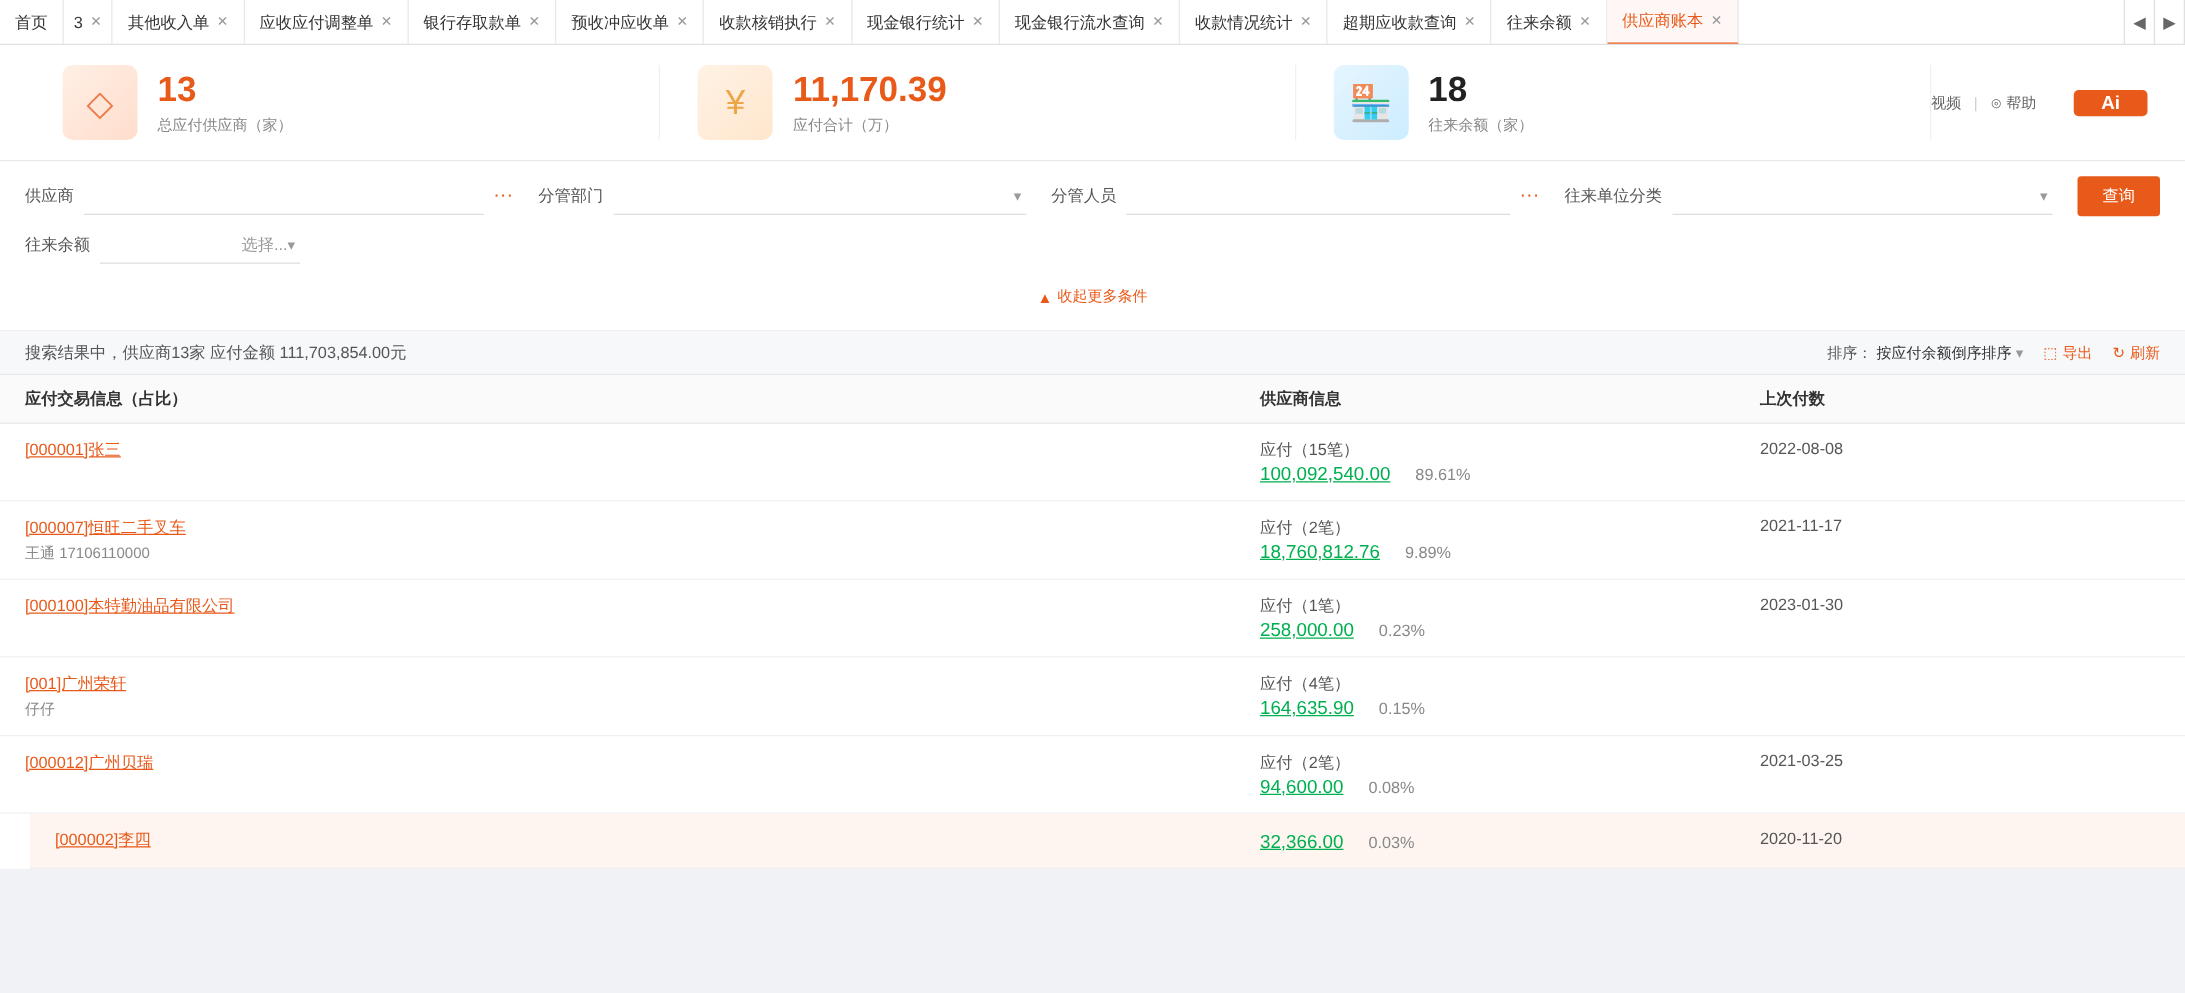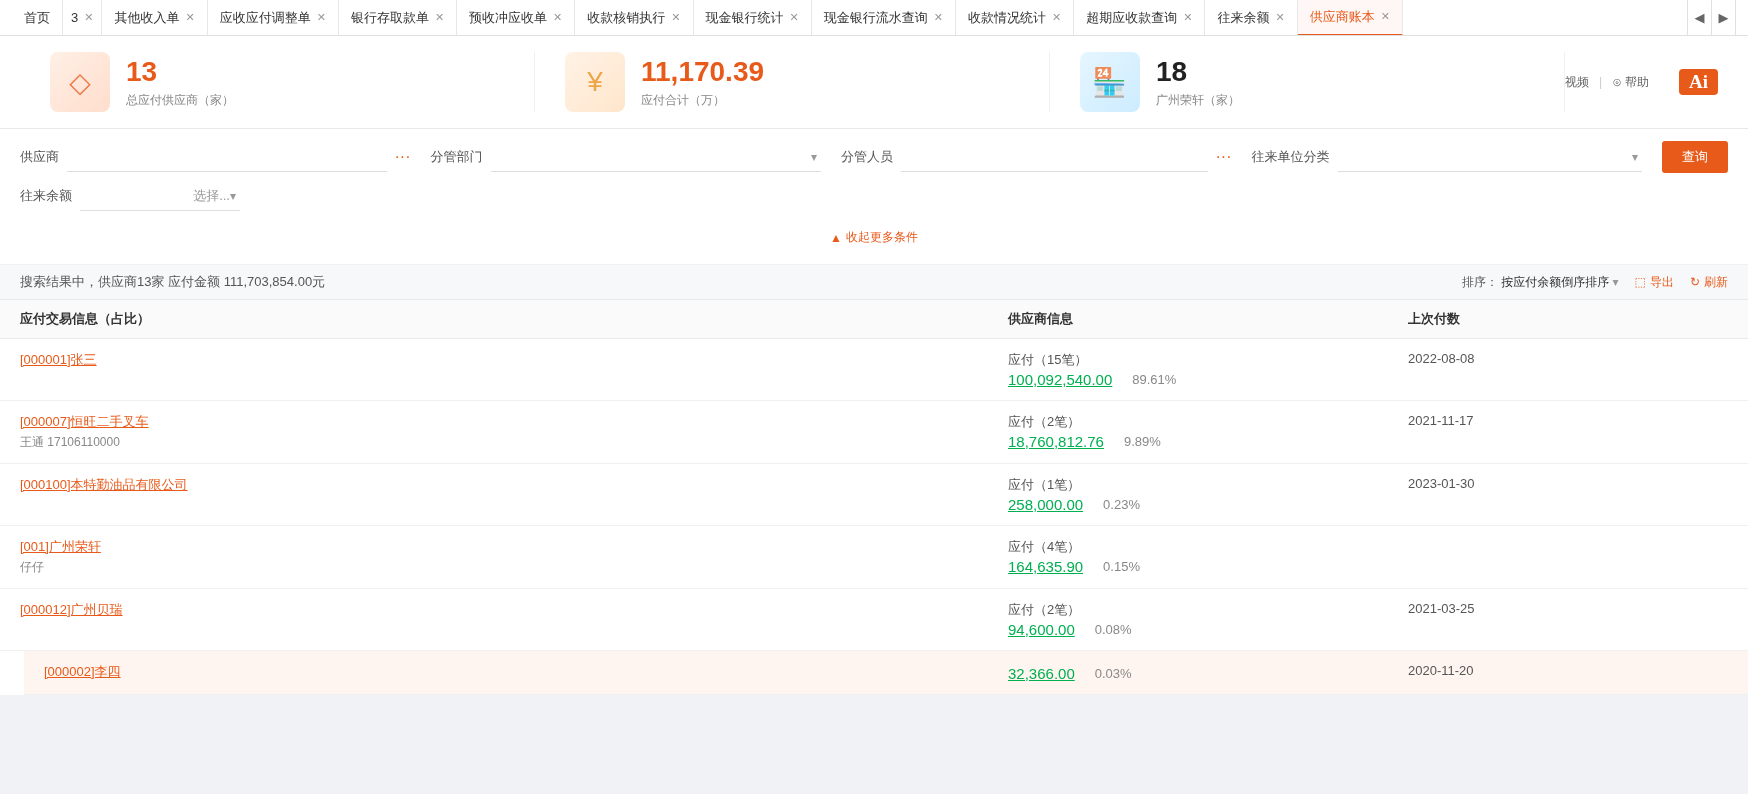--- a/index.html
+++ b/index.html
@@ -5,21 +5,21 @@
     * { margin: 0; padding: 0; box-sizing: border-box; }
     body { font-family: 'Microsoft YaHei', Arial, sans-serif; font-size: 13px; background: #f0f2f5; color: #333; width: 1748px; min-height: 794px; overflow-x: hidden; }
 
     
     .top-nav {
       display: flex;
       align-items: center;
       background: #fff;
       border-bottom: 1px solid #e0e0e0;
       height: 36px;
-      padding: 12px;
+      padding: 0;
       overflow: hidden;
     }
     .nav-tab {
       display: flex;
       align-items: center;
       padding: 0 12px;
       height: 36px;
       font-size: 13px;
       color: #333;
       border-right: 1px solid #e8e8e8;
@@ -327,28 +327,28 @@
     <div class="icon-money summary-icon">¥</div>
     <div class="summary-info">
       <div class="summary-number">11,170.39</div>
       <div class="summary-label">应付合计（万）</div>
     </div>
   </div>
   <div class="summary-card">
     <div class="icon-store summary-icon">🏪</div>
     <div class="summary-info">
       <div class="summary-number dark">18</div>
-      <div class="summary-label">广州荣轩（家）</div>
+      <div class="summary-label">往来余额（家）</div>
     </div>
   </div>
   <div class="top-right-links">
     <span>视频</span>
     <span class="divider">|</span>
     <span>⊙ <span>帮助</span></span>
-    <span style="margin-left:20px; font-size:19px; background:#e85a1a; color:#fff; padding:2px 10px; border-radius:4px; font-weight:bold;font-family:Liberation Serif, serif;">Ai</span>
+    <span style="margin-left:20px; font-size:15px; background:#e85a1a; color:#fff; padding:2px 22px; border-radius:4px; font-weight:bold;">Ai</span>
   </div>
 </div>
 
 <div class="filter-bar">
   <div class="filter-row">
     <div class="filter-item">
       <span class="filter-label">供应商</span>
       <input class="filter-input" type="text" style="flex: 1 1 0%;">
       <span class="filter-dots">···</span>
     </div>

